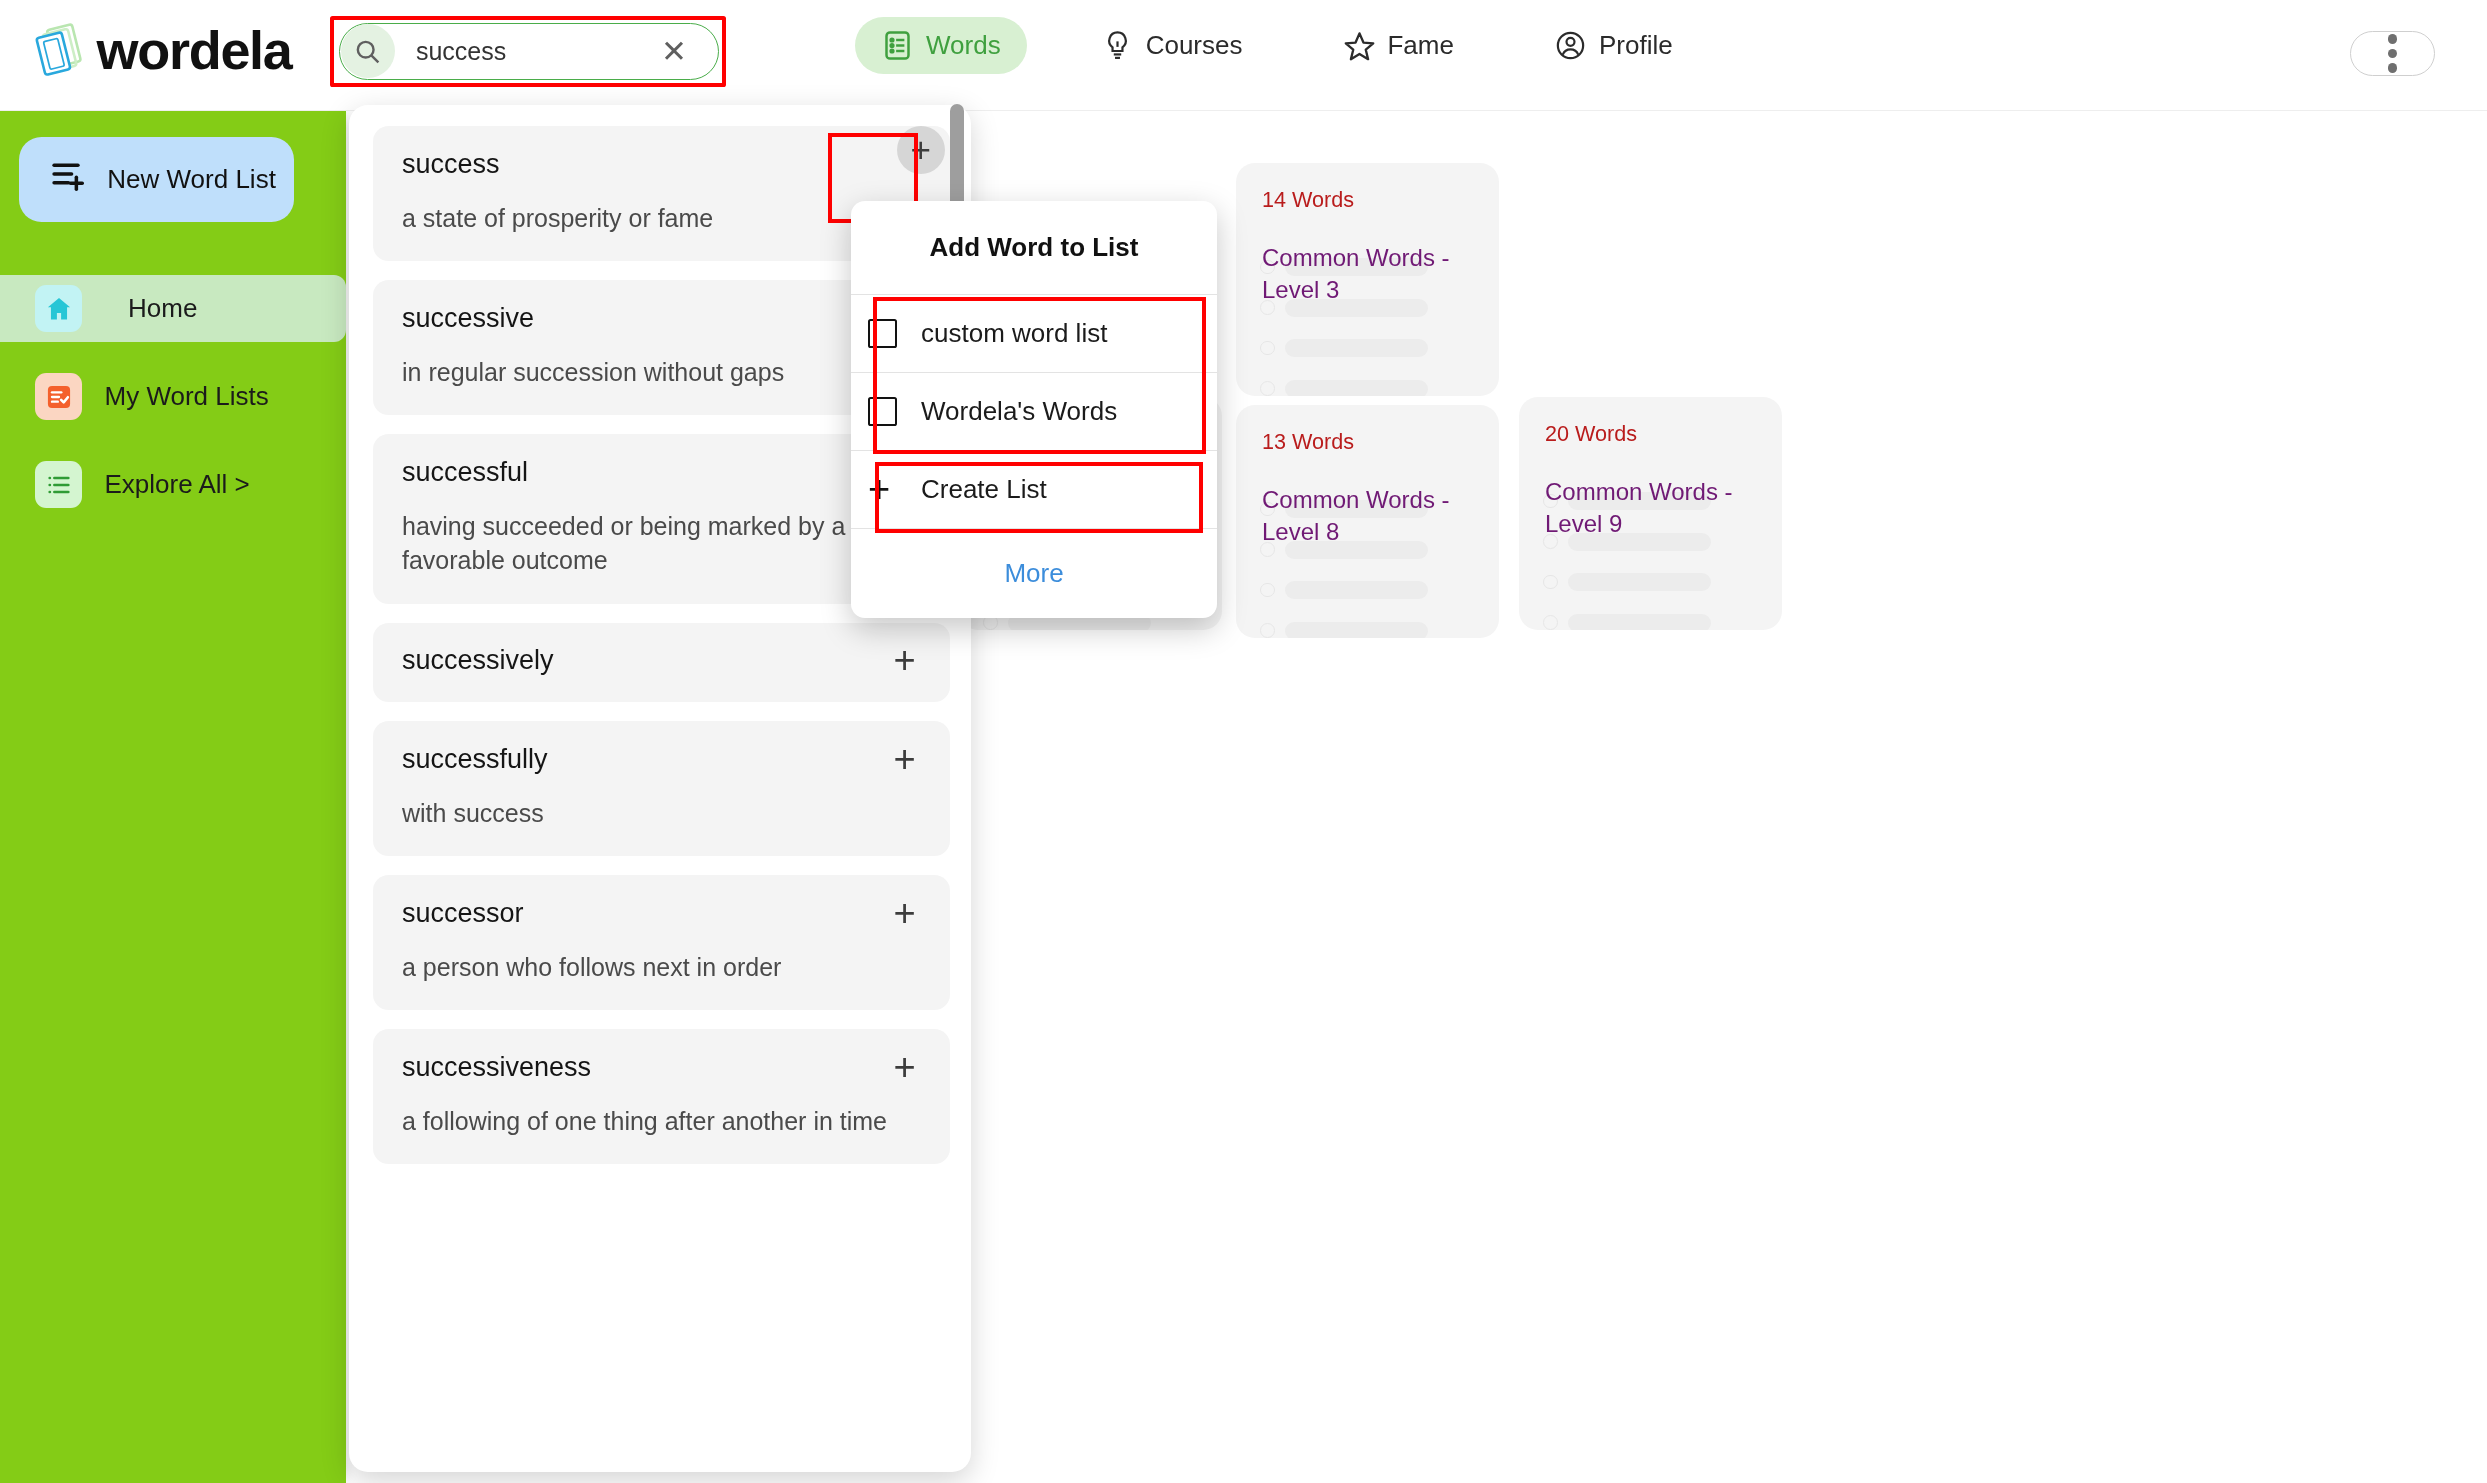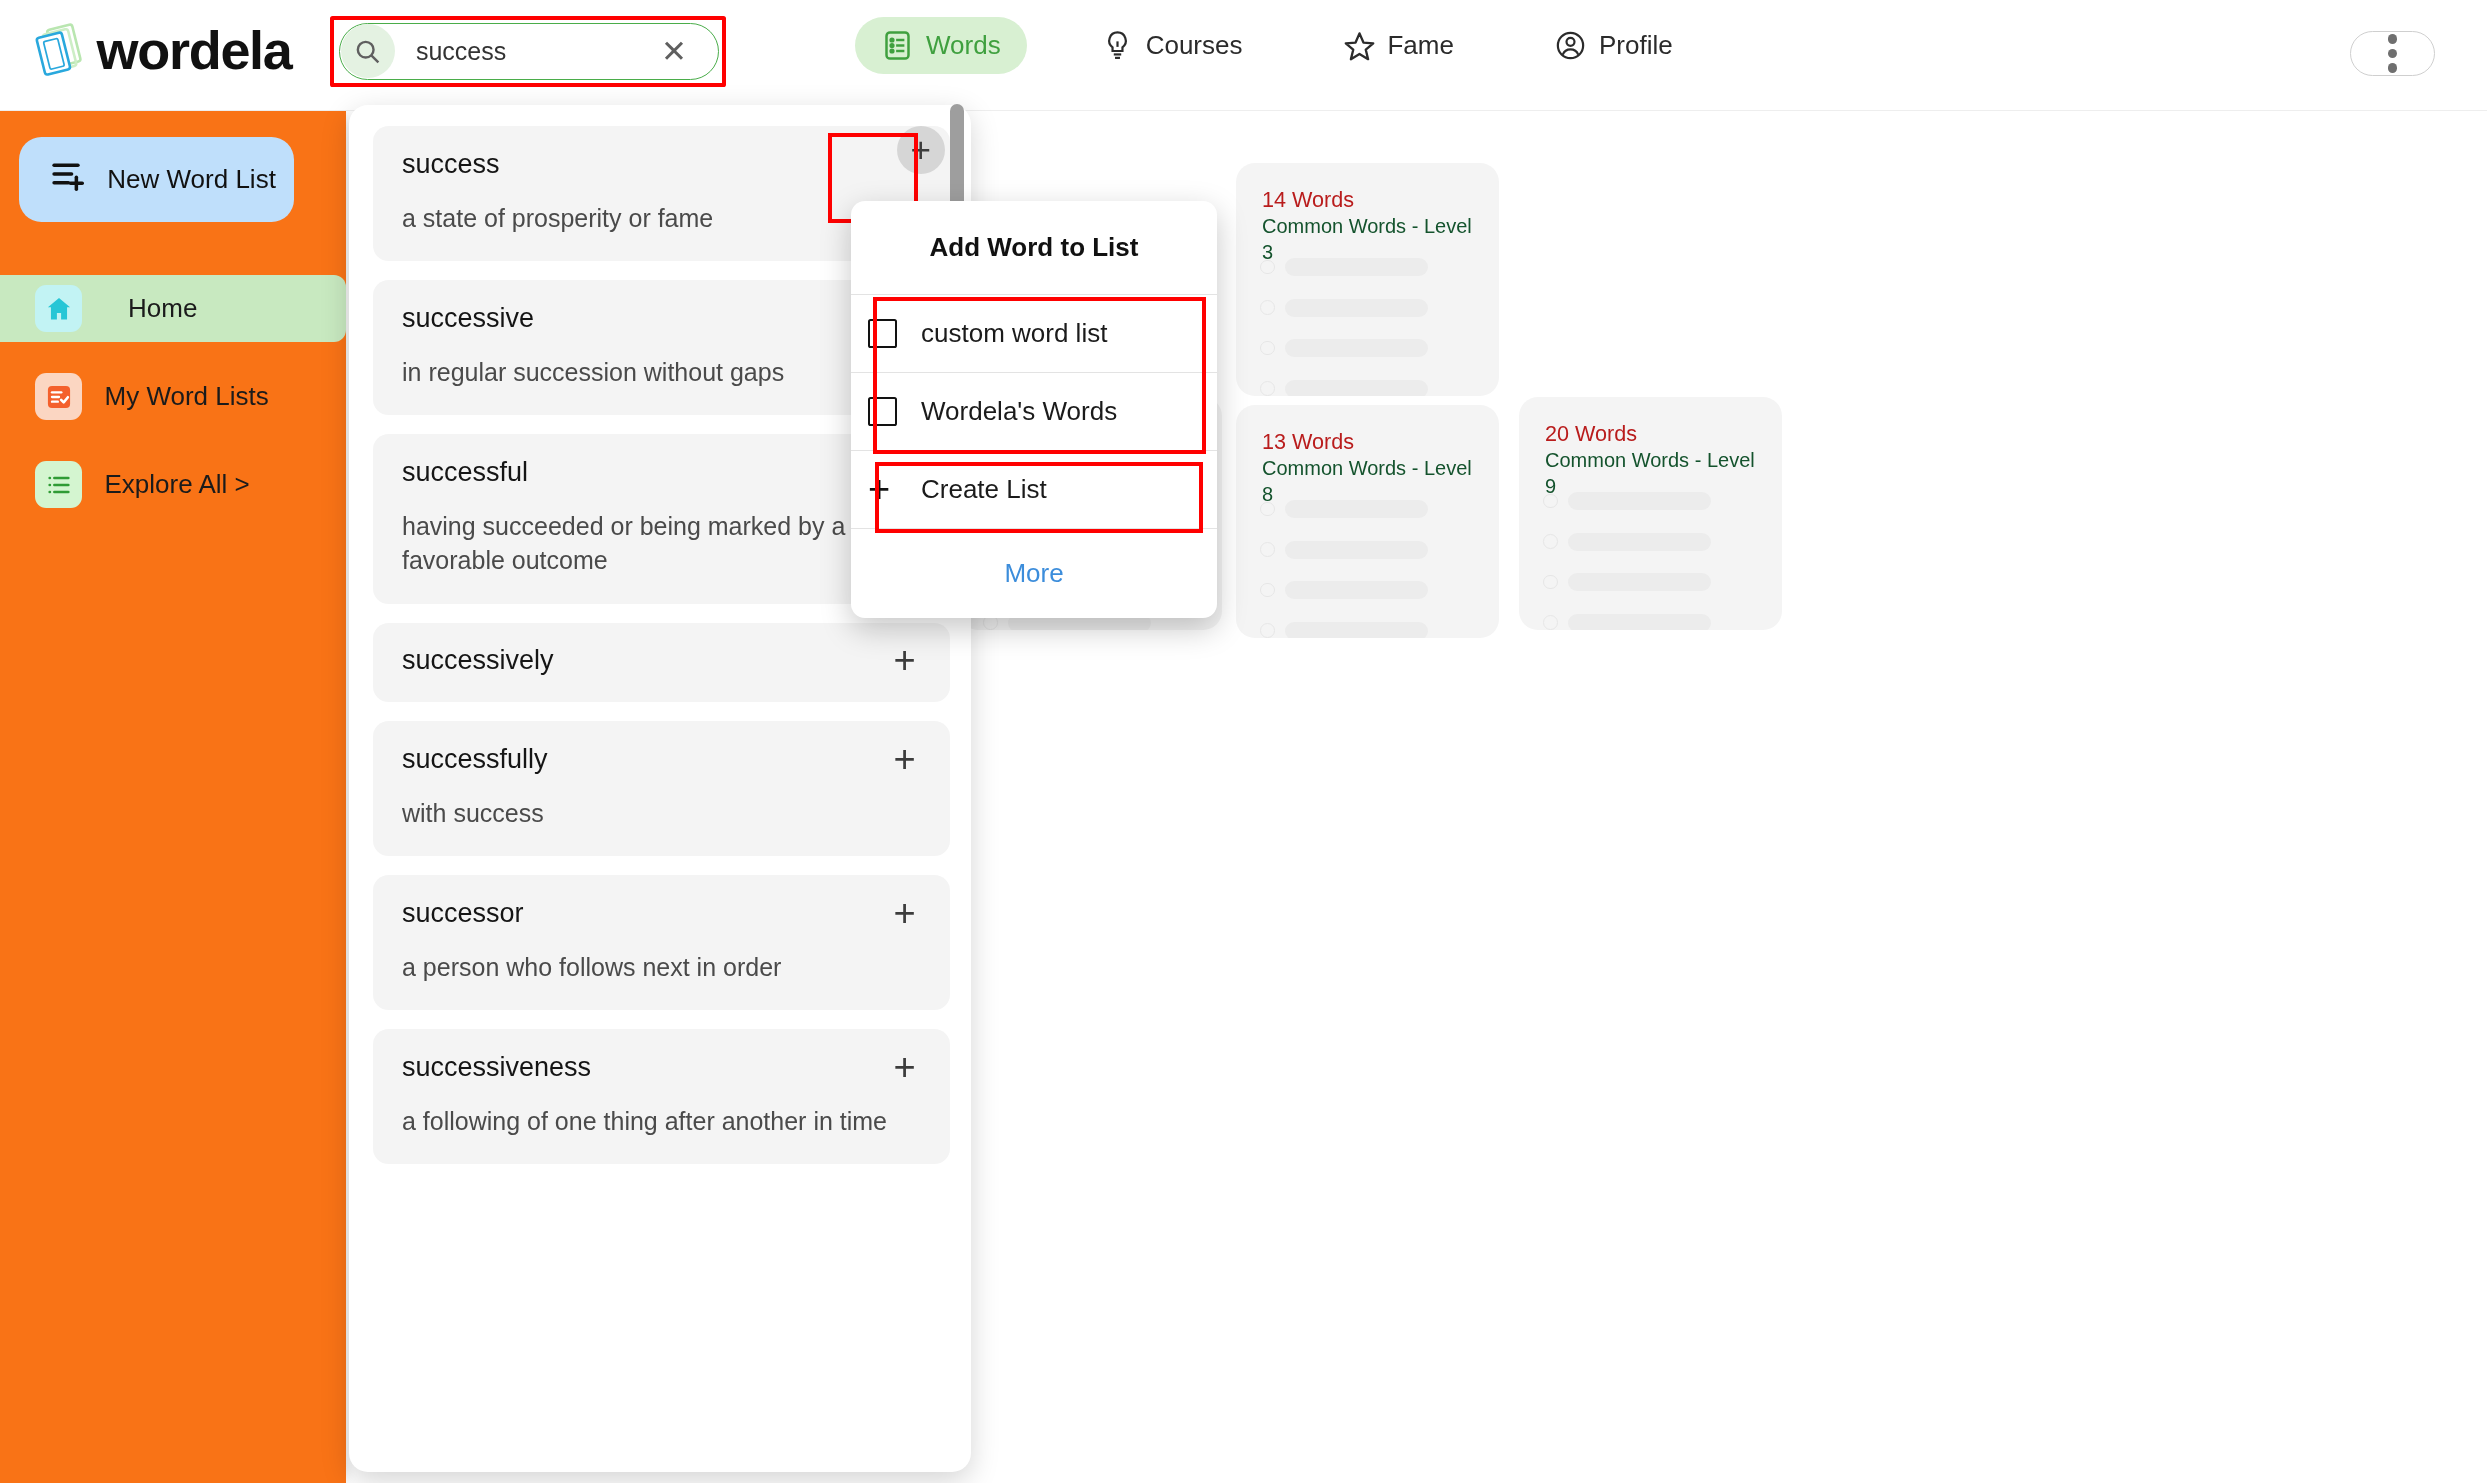--- a/index.html
+++ b/index.html
@@ -80,21 +80,21 @@
     border: 0.9px solid #cfcfcf; background: #fff;
     display: flex; align-items: center; justify-content: center;
     gap: 5.2px; flex-direction: column; cursor: pointer; z-index: 41;
   }
   .kebab i { display: block; width: 9.5px; height: 9.5px; border-radius: 50%; background: #6f6f6f; }
 
   
   .sidebar {
     position: absolute; left: 0; top: 111px;
     width: 346px; height: 1372px;
-    background: #f97316;
+    background: #84cc16;
     box-shadow: 5.2px 0 12px -5.2px rgba(0,0,0,.13);
     z-index: 20;
   }
   .new-list-btn {
     position: absolute; left: 19px; top: 26px;
     width: 275px; height: 85px; border-radius: 22.5px;
     background: #bfdffb; color: #111;
     display: flex; align-items: center; gap: 17.3px;
     padding-left: 31px; font-size: 26px; cursor: pointer;
   }
@@ -114,22 +114,22 @@
 
   
   .cards { position: absolute; left: 968px; top: 111px; z-index: 10; }
   .wcard {
     position: absolute; width: 263px; height: 233px;
     background: #f4f4f4; border-radius: 19px; padding: 24px 26px 0 26px;
     overflow: hidden;
   }
   .wcard .wc-count { font-size: 21.6px; color: #b91c1c; }
   .wcard .wc-title {
-    font-size: 20px; color: #14532d; line-height: 1.32;
-    position: relative; z-index: 2;
+    font-size: 24px; color: #701a75; line-height: 1.32;
+    margin-top: 29px; position: relative; z-index: 2;
   }
   .skel { position: absolute; left: 24px; top: 95px; z-index: 1; }
   .skel .row { display: flex; align-items: center; gap: 10.4px; margin-bottom: 22.5px; }
   .skel .dot { width: 14.7px; height: 14.7px; border-radius: 50%; border: 0.9px solid #e6e6e6; }
   .skel .bar { width: 143px; height: 18px; border-radius: 9.5px; background: #ececec; }
 
   
   .results {
     position: absolute; left: 349px; top: 105px;
     width: 622px; height: 1367px;

